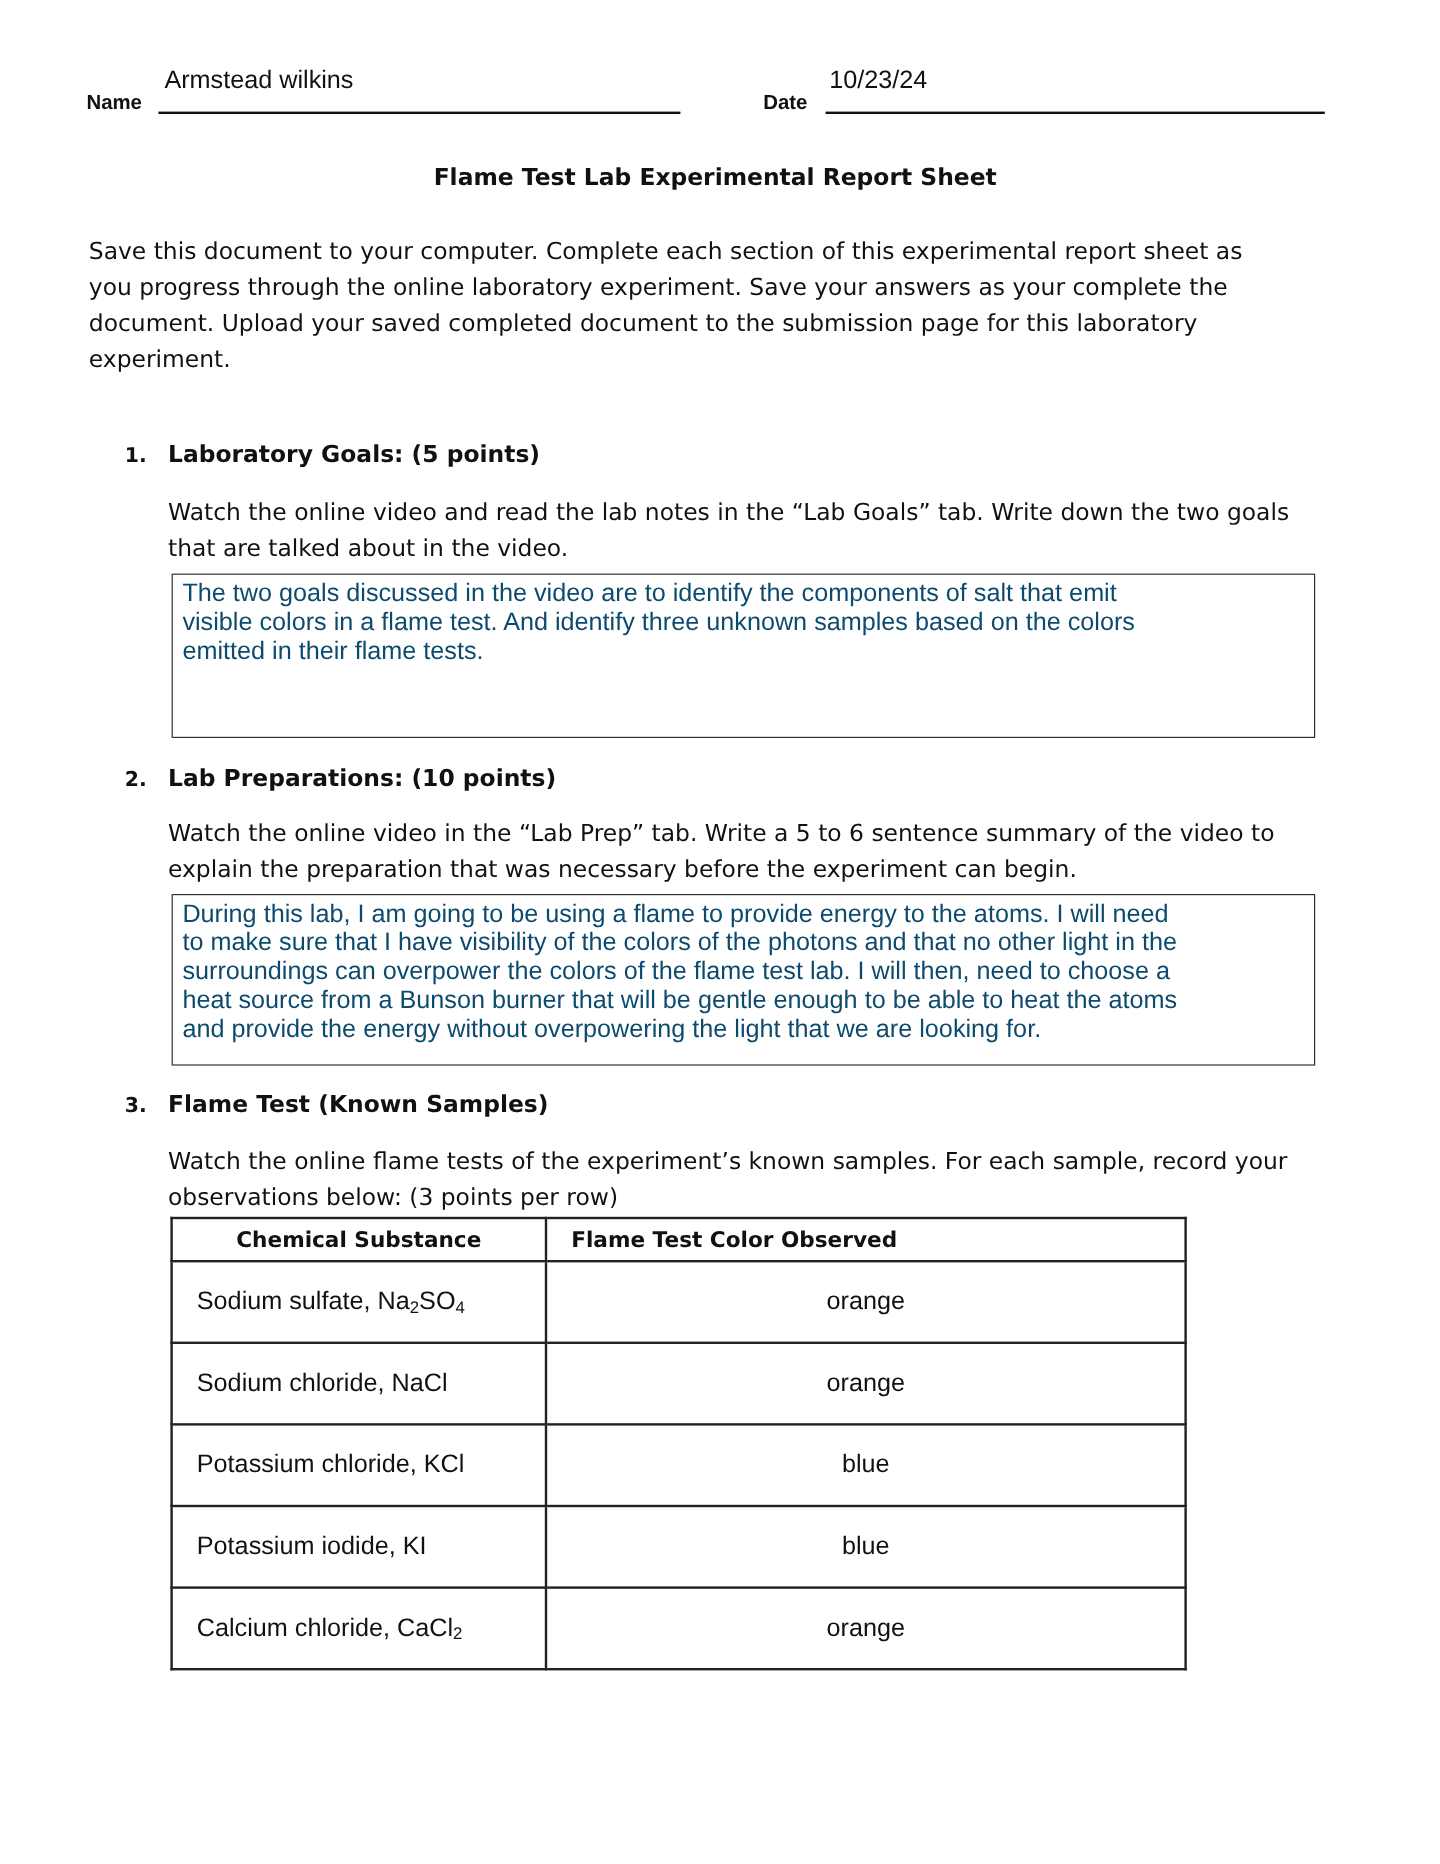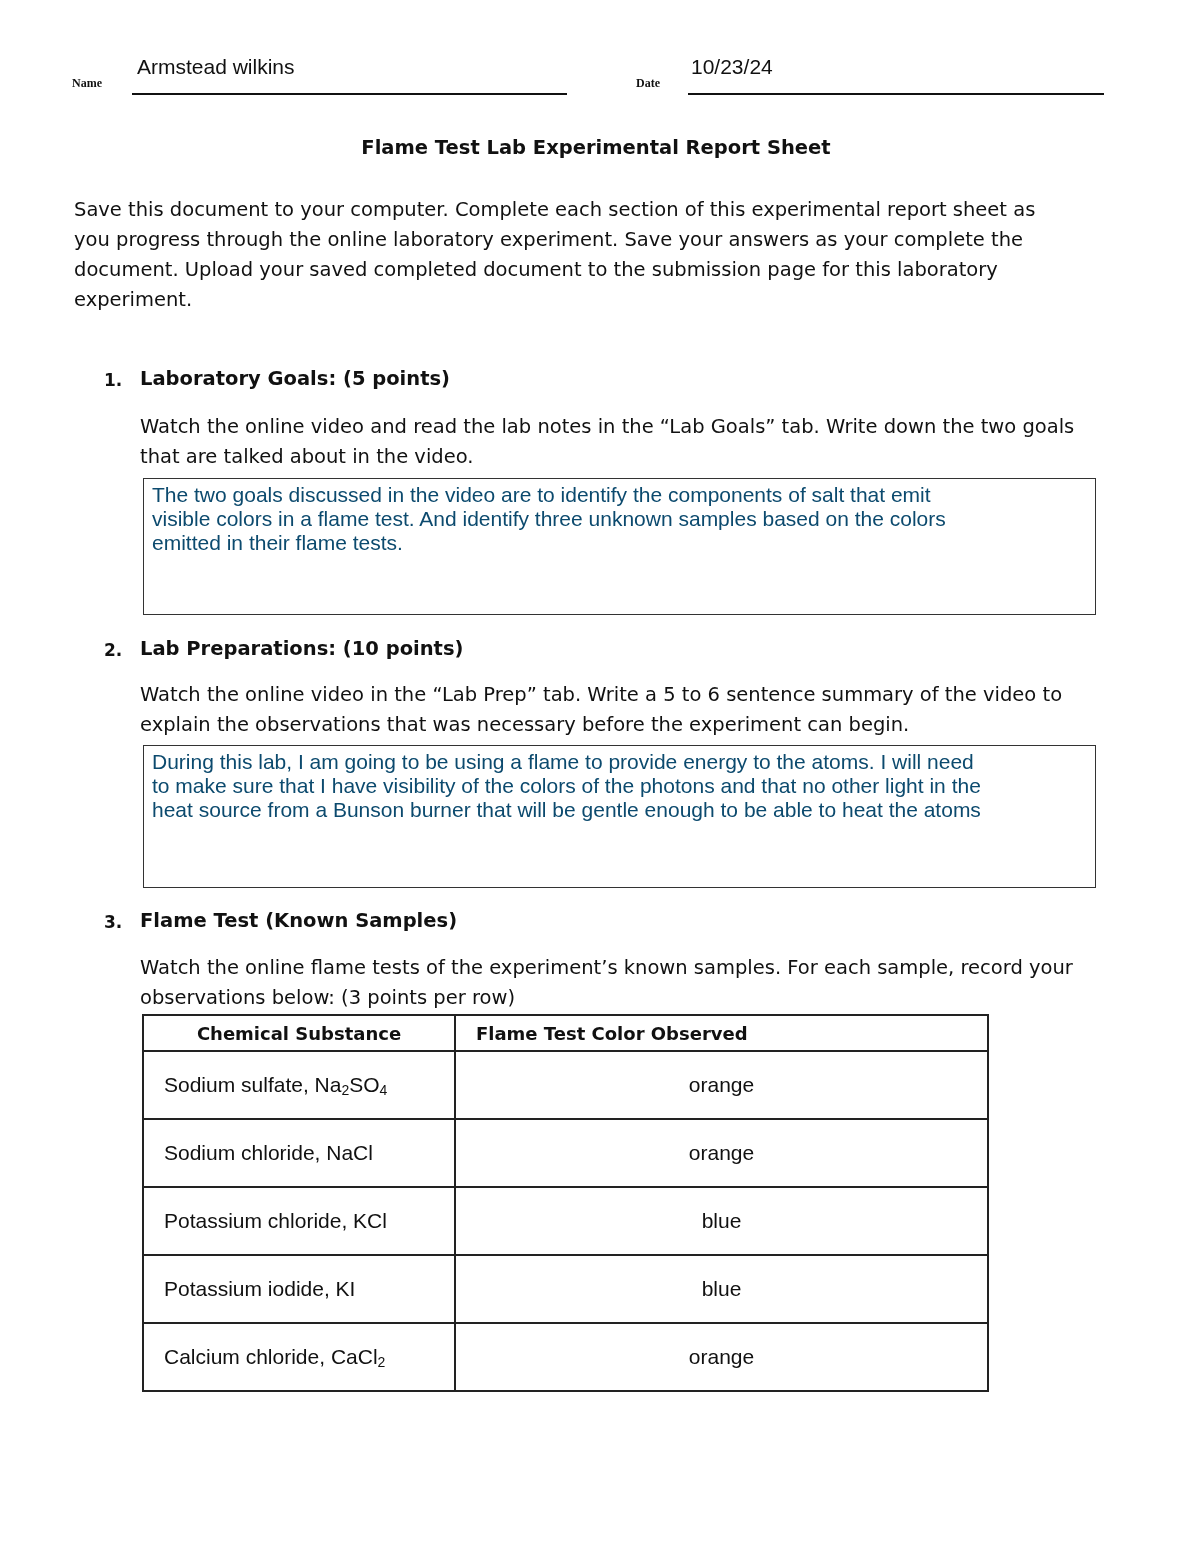--- a/index.html
+++ b/index.html
@@ -1,19 +1,19 @@
 <!DOCTYPE html>
 <html><head>
   <meta charset="utf-8">
   <style>
     html, body { margin: 0; padding: 0; background: #ffffff; }
     body { width: 1200px; height: 1553px; position: relative; overflow: hidden; color: #111; font-family: "Liberation Sans", "DejaVu Sans", sans-serif; }
     .abs { position: absolute; }
 
-    .hdr-label { font-family: Liberation Serif, serif; font-weight: bold; font-size: 12px; color: #111; }
+    .hdr-label { font-family: Liberation Sans, sans-serif; font-weight: bold; font-size: 17px; color: #111; }
     .hdr-value { font-family: "Liberation Sans", sans-serif; font-size: 21px; color: #111; }
     .hdr-line { height: 0; border-bottom: 2px solid #111; }
 
     .title { font-family: "DejaVu Sans", sans-serif; font-weight: bold; font-size: 19.5px; color: #111; text-align: center; width: 1192px; left: 0; }
 
     .para { font-family: "DejaVu Sans", sans-serif; font-size: 19.5px; line-height: 30px; color: #111; }
 
     .sec-num { font-family: "DejaVu Sans", sans-serif; font-weight: bold; font-size: 17px; }
     .sec-title { font-family: "DejaVu Sans", sans-serif; font-weight: bold; font-size: 19.5px; }
 
@@ -62,26 +62,28 @@
     <div>visible colors in a flame test. And identify three unknown samples based on the colors</div>
     <div>emitted in their flame tests.</div>
   </div>
 </div>
 
 <div>
   <span class="abs sec-num" style="left:104px; top:640px;">2.</span>
   <span class="abs sec-title" style="left:140px; top:637px;">Lab Preparations: (10 points)</span>
   <div class="abs para" style="left:140px; top:680px; width:1000px;">
     <div>Watch the online video in the “Lab Prep” tab. Write a 5 to 6 sentence summary of the video to</div>
-    <div>explain the observations that was necessary before the experiment can begin.</div>
+    <div>explain the preparation that was necessary before the experiment can begin.</div>
   </div>
   <div class="abs answer-box" style="left:143px; top:745px; width:953px; height:143px;">
     <div>During this lab, I am going to be using a flame to provide energy to the atoms. I will need</div>
     <div>to make sure that I have visibility of the colors of the photons and that no other light in the</div>
+    <div>surroundings can overpower the colors of the flame test lab. I will then, need to choose a</div>
     <div>heat source from a Bunson burner that will be gentle enough to be able to heat the atoms</div>
+    <div>and provide the energy without overpowering the light that we are looking for.</div>
   </div>
 </div>
 
 <div>
   <span class="abs sec-num" style="left:104px; top:912px;">3.</span>
   <span class="abs sec-title" style="left:140px; top:909px;">Flame Test (Known Samples)</span>
   <div class="abs para" style="left:140px; top:953px; width:1010px;">
     <div>Watch the online flame tests of the experiment’s known samples. For each sample, record your</div>
     <div>observations below: (3 points per row)</div>
   </div>

